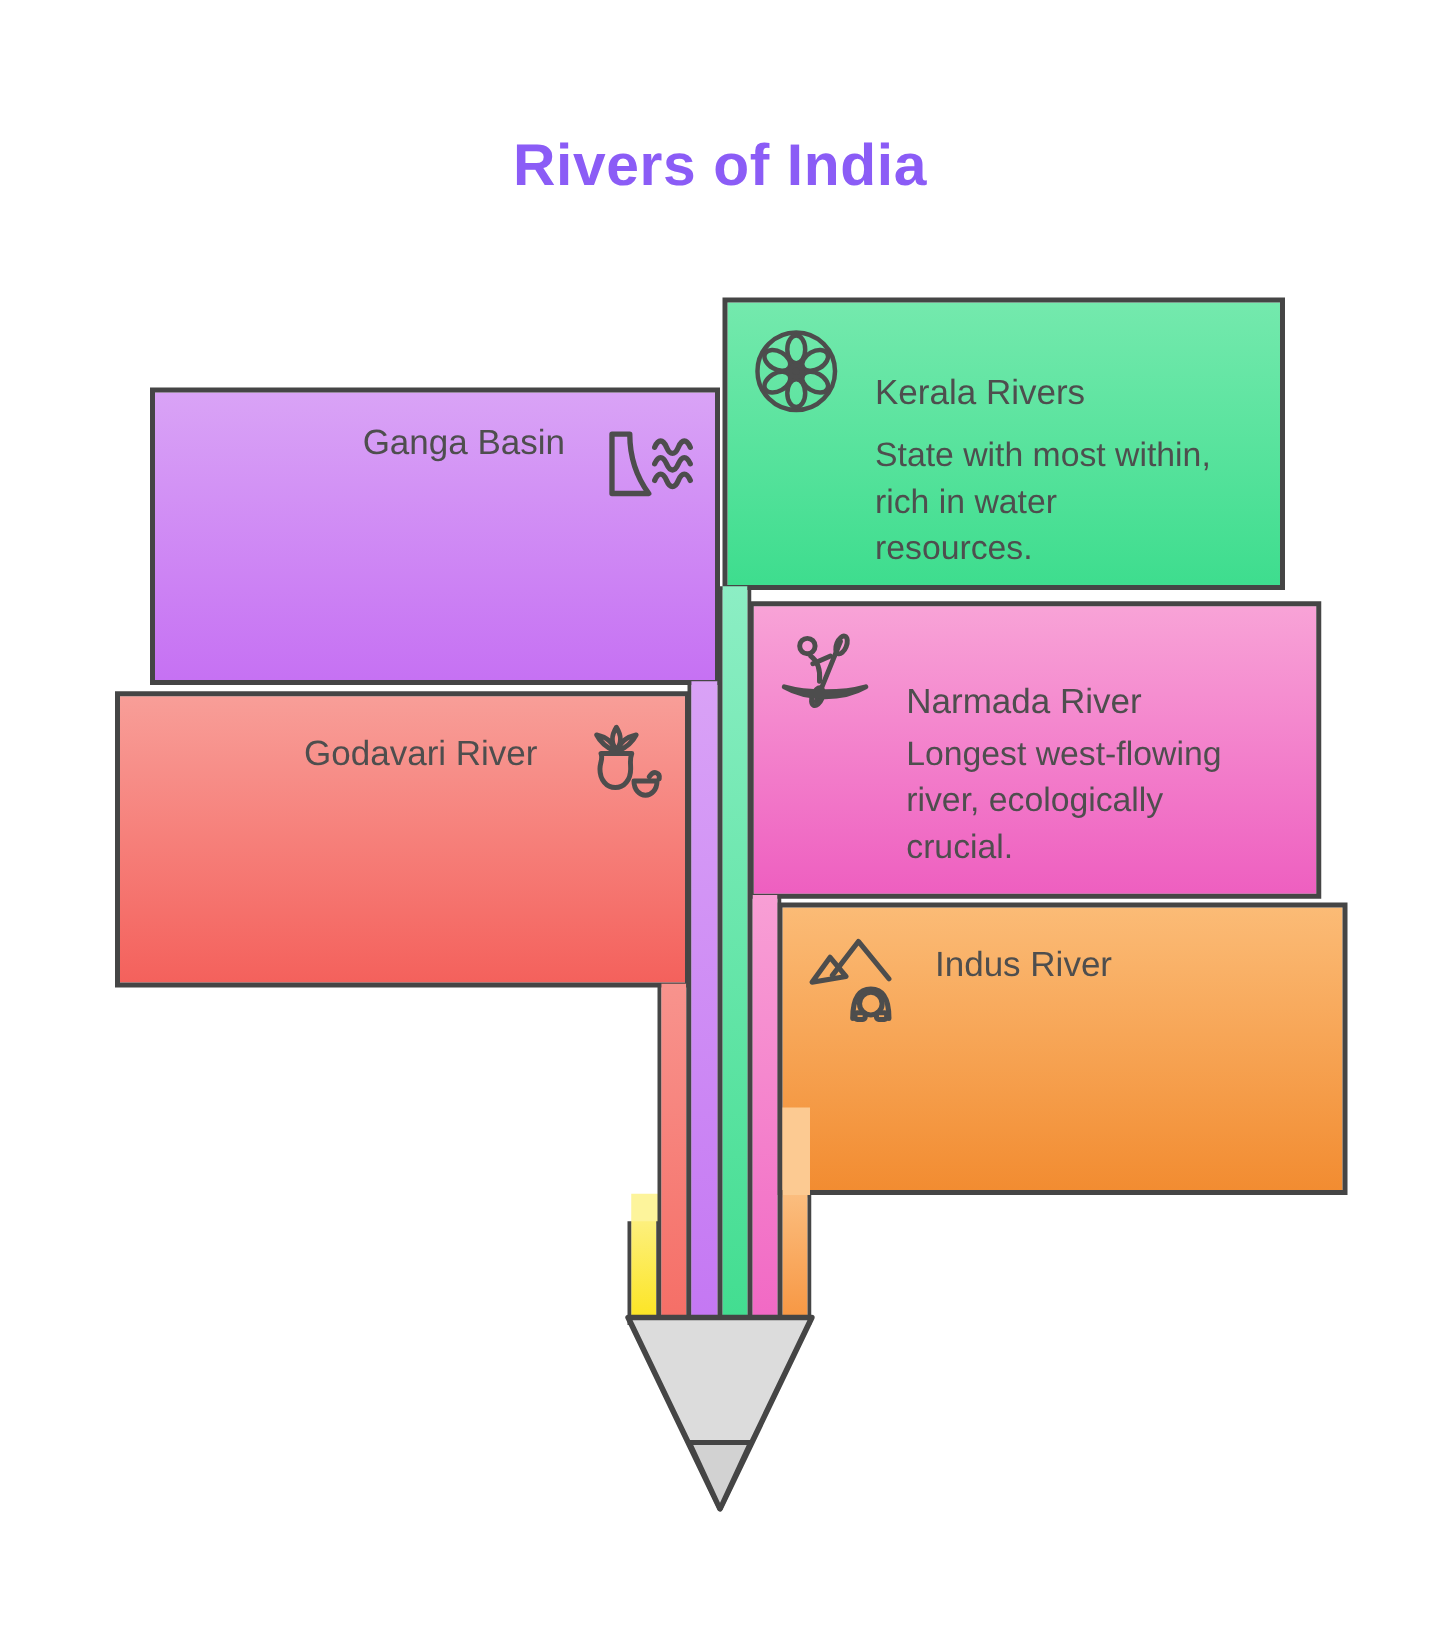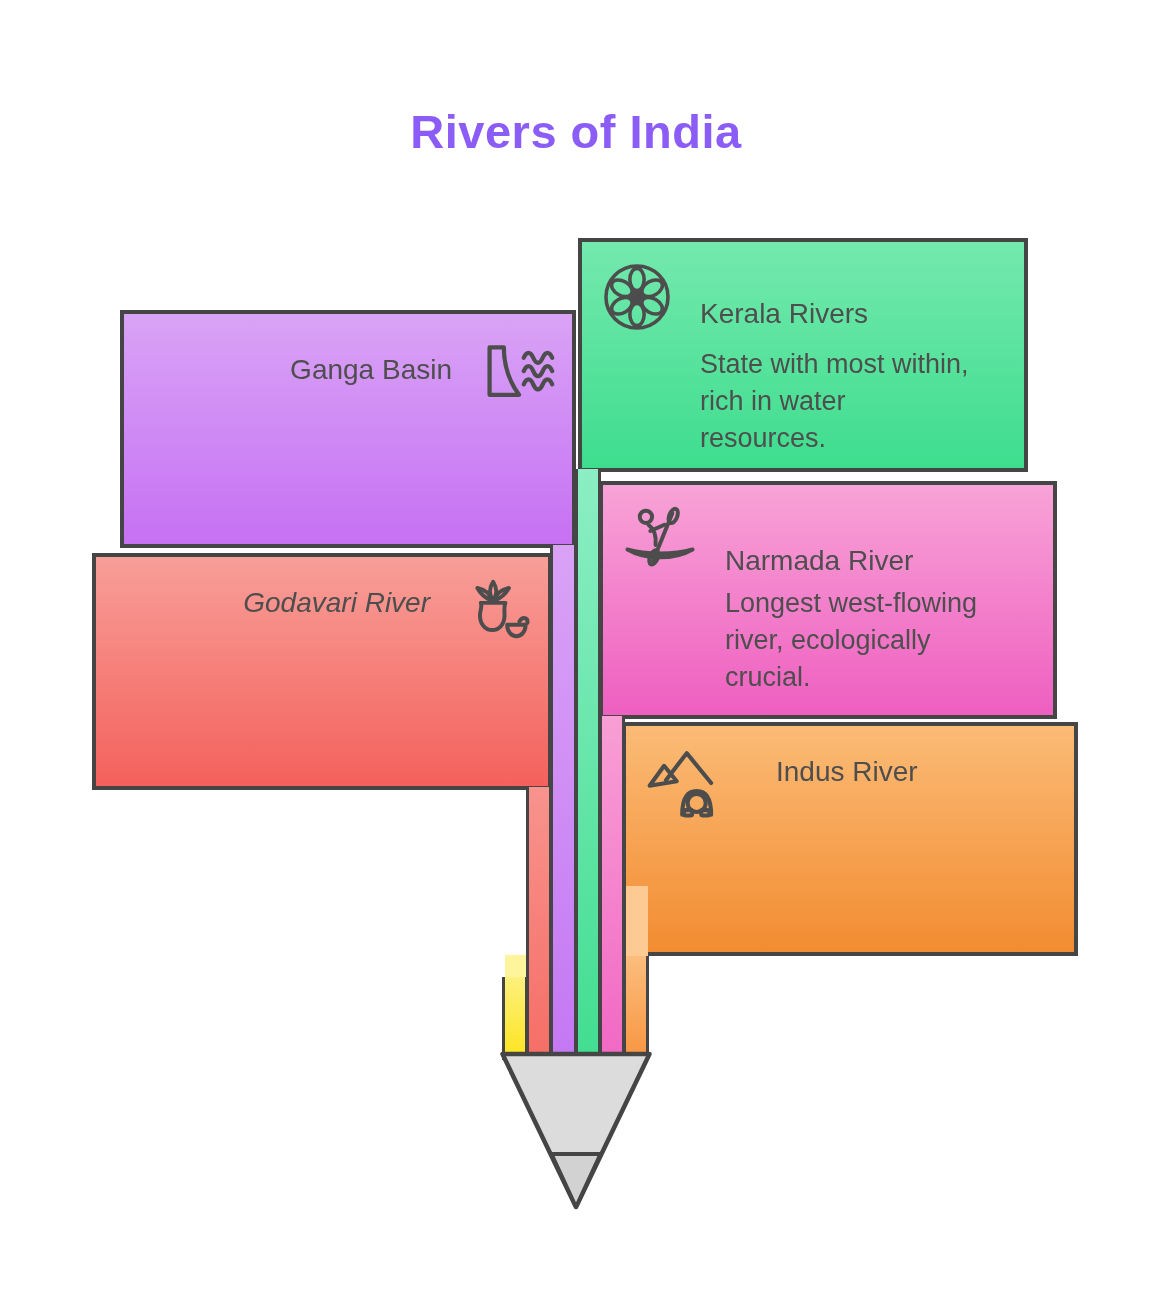--- a/index.html
+++ b/index.html
@@ -61,42 +61,42 @@
 
   <div class="card" style="left: 120px; top: 310px; width: 456px; height: 238px; background: linear-gradient(rgb(217, 163, 246), rgb(198, 113, 243));">
     <div class="icon" style="right:16px;top:28px;width:74px;height:60px;">
       <svg viewBox="0 0 78 62">
         <path d="M8 5 H23 C23 24 28 40 39 55 H8 Z"></path>
         <path d="M44 16 c3 -7 7 -7 10 0 c3 7 7 7 10 0 c3 -7 7 -7 10 0"></path>
         <path d="M44 30 c3 -7 7 -7 10 0 c3 7 7 7 10 0 c3 -7 7 -7 10 0"></path>
         <path d="M44 44 c3 -7 7 -7 10 0 c3 7 7 7 10 0 c3 -7 7 -7 10 0"></path>
       </svg>
     </div>
-    <div class="card-title ta-r" style="right:120px;top:40px;">Ganga Basin</div>
+    <div class="card-title ta-r" style="right:120px;top:24px;">Ganga Basin</div>
   </div>
 
   <div class="card" style="left: 599px; top: 481px; width: 458px; height: 238px; background: linear-gradient(rgb(248, 163, 215), rgb(238, 95, 192));">
     <div class="icon" style="left:20px;top:20px;width:74px;height:66px;">
       <svg viewBox="0 0 84 72">
         <circle cx="26" cy="12" r="7"></circle>
         <path d="M29 21 C36 26 38 33 37 44"></path>
         <path d="M31 28 L47 21"></path>
         <path d="M56 8 L34 62"></path>
         <ellipse cx="57" cy="11" rx="4.5" ry="8.5" transform="rotate(22 57 11)"></ellipse>
         <ellipse cx="35" cy="58" rx="4.5" ry="8.5" transform="rotate(22 35 58)"></ellipse>
         <path d="M5 49 C26 61 58 61 79 49 C58 55 26 55 5 49 Z"></path>
       </svg>
     </div>
     <div class="card-title" style="left:122px;top:32px;margin-top:28px;">Narmada River</div>
     <div class="card-body" style="left:122px;top:100px;">Longest west-flowing
 river, ecologically
 crucial.</div>
   </div>
 
-  <div class="card" style="left: 92px; top: 553px; width: 460px; height: 237px; background: linear-gradient(rgb(248, 158, 152), rgb(244, 97, 92)); font-style: italic;">
+  <div class="card" style="left: 92px; top: 553px; width: 460px; height: 237px; background: linear-gradient(rgb(248, 158, 152), rgb(244, 97, 92));">
     <div class="icon" style="right:18px;top:18px;width:72px;height:68px;">
       <svg viewBox="0 0 82 72">
         <path d="M40 5 C35 13 35 19 40 26 C45 19 45 13 40 5 Z"></path>
         <path d="M22 12 C26 20 32 24 39 27 C37 18 31 14 22 12 Z"></path>
         <path d="M58 12 C54 20 48 24 41 27 C43 18 49 14 58 12 Z"></path>
         <path d="M26 29 H54 C52 34 53 37 53 43 C53 53 47 60 39 60 C31 60 25 53 25 43 C25 37 28 34 26 29 Z"></path>
         <path d="M56 54 C56 62 61 67 66.5 67 C72 67 77 62 77 54 Z"></path>
         <path d="M70 50 C74 44 80 46 79 52"></path>
       </svg>
     </div>
@@ -107,21 +107,21 @@
     <div class="icon" style="left:20px;top:18px;width:76px;height:78px;">
       <svg viewBox="0 0 84 84">
         <path d="M4 45 L20 23 L34 40 Z"></path>
         <path d="M22 39 L45 9 L72 42"></path>
         <path d="M40 77 C40 59 46 51 56 51 C66 51 72 59 72 77"></path>
         <circle cx="56" cy="64" r="10"></circle>
         <rect x="42" y="72" width="9" height="6" rx="2"></rect>
         <rect x="61" y="72" width="9" height="6" rx="2"></rect>
       </svg>
     </div>
-    <div class="card-title" style="left:122px;top:30px;margin-left:28px;">Indus River</div>
+    <div class="card-title" style="left:122px;top:30px;">Indus River</div>
   </div>
 
 
   <div class="stripe" style="left: 575px; top: 469px; width: 26px; height: 591px; background: linear-gradient(rgb(140, 238, 196), rgb(66, 221, 144));"></div>
   <div class="stripe" style="left: 550px; top: 545px; width: 27px; height: 515px; background: linear-gradient(rgb(217, 162, 246), rgb(196, 119, 243));"></div>
   <div class="stripe" style="left: 599px; top: 716px; width: 26px; height: 344px; background: linear-gradient(rgb(248, 159, 213), rgb(241, 104, 196));"></div>
   <div class="stripe" style="left: 526px; top: 787px; width: 26px; height: 273px; background: linear-gradient(rgb(248, 147, 141), rgb(245, 110, 102));"></div>
   <div class="notch" style="left: 626px; top: 886px; width: 22px; height: 72px; background: rgb(252, 202, 146);"></div>
   <div class="stripe" style="left: 623px; top: 956px; width: 26px; height: 104px; background: linear-gradient(rgb(251, 189, 126), rgb(247, 149, 64));"></div>
   <div class="notch" style="left: 505px; top: 955px; width: 22px; height: 24px; background: rgb(253, 244, 155);"></div>

